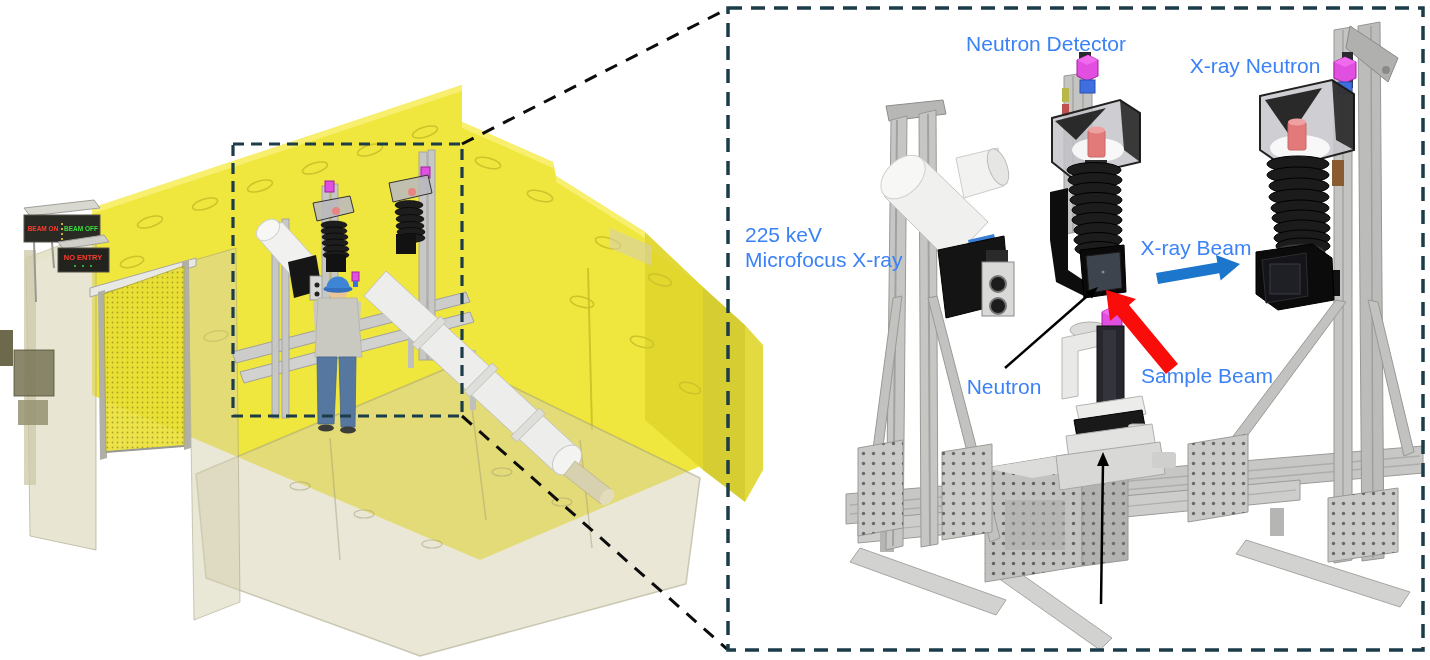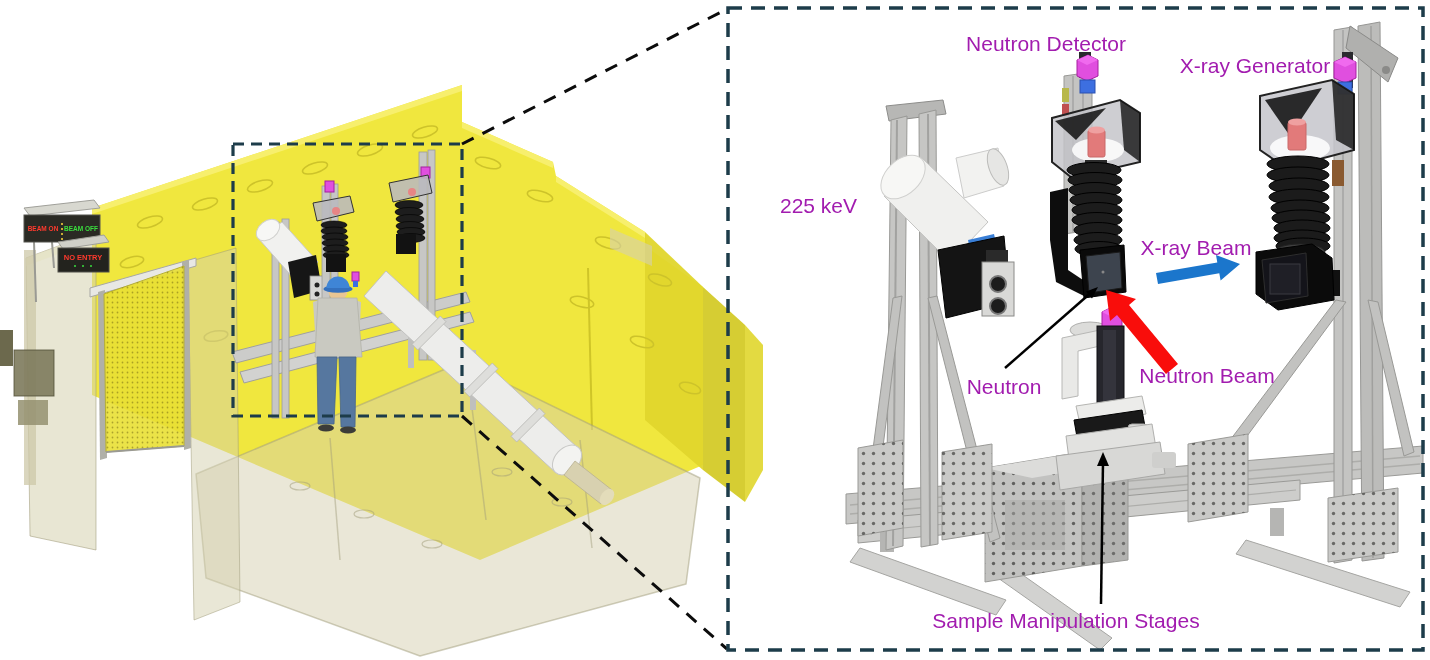--- a/index.html
+++ b/index.html
@@ -6,21 +6,21 @@
     --shield-yellow:#efe636; --shield-yellow-dark:#e0d62c;
     --xray-beam-blue:#1b76cc; --neutron-beam-red:#f90d0b;
     --dashed-border:#1d3c4a; --connector-black:#0c0c0c;
     --magenta:#e04fdf; --sign-red:#ff3a2e; --sign-green:#3ade3e;
     --cap-blue:#3f85d6;
   }
   html,body{margin:0;padding:0;background:#fff;}
   .stage{position:relative;width:1430px;height:660px;background:#fff;overflow:hidden;
          font-family:"Liberation Sans",sans-serif;}
   .stage svg{position:absolute;left:0;top:0;}
-  .lbl{position:absolute;color:#a21caf;font-size:21px;line-height:25px;white-space:nowrap;}
+  .lbl{position:absolute;color:#3b82f6;font-size:21px;line-height:25px;white-space:nowrap;}
   .lbl-c{transform:translateX(-50%);text-align:center;}
   .gen-line{display:block;}
   .f-yellow{fill:var(--shield-yellow);}
   .f-yellow-dark{fill:var(--shield-yellow-dark);}
   .f-magenta{fill:var(--magenta);stroke:#a620a0;stroke-width:1;}
   .f-magenta-top{fill:#f06aee;}
   .f-blue-arrow{fill:var(--xray-beam-blue);}
   .f-red-arrow{fill:var(--neutron-beam-red);}
   .f-cap{fill:var(--cap-blue);}
   .s-dashbox{stroke:var(--dashed-border);}
@@ -355,21 +355,21 @@
     </g>
 
     <polygon class="f-blue-arrow" points="1158,284 1219.3,273.2 1220.6,280.6 1240,264 1216,255 1217.3,262.4 1156,273.1"></polygon>
     <polygon class="f-red-arrow" points="1178,364 1129,305 1136,299 1106,290 1110,321 1117,315 1166,374"></polygon>
 
     <rect x="728" y="8" width="695" height="642" fill="none" class="s-dashbox" stroke-width="3.5" stroke-dasharray="14 9"></rect>
   </g>
 </svg>
 
   <div class="lbl lbl-c" style="left:1046px;top:31px;">Neutron Detector</div>
-  <div class="lbl lbl-c" style="left:1255px;top:53px;">X-ray Generator</div>
-  <div class="lbl" style="left:745px;top:193px;margin-left:35px;">
+  <div class="lbl lbl-c" style="left:1255px;top:53px;">X-ray Neutron</div>
+  <div class="lbl" style="left:745px;top:222px;">
     <span class="gen-line">225 keV</span>
+    <span class="gen-line">Microfocus X-ray</span>
   </div>
   <div class="lbl lbl-c" style="left:1196px;top:235px;">X-ray Beam</div>
-  <div class="lbl lbl-c" style="left:1207px;top:363px;">Neutron Beam</div>
+  <div class="lbl lbl-c" style="left:1207px;top:363px;">Sample Beam</div>
   <div class="lbl lbl-c" style="left:1004px;top:374px;">Neutron</div>
-  <div class="lbl lbl-c" style="left:1066px;top:608px;">Sample Manipulation Stages</div>
 </div>
 
 </body></html>

